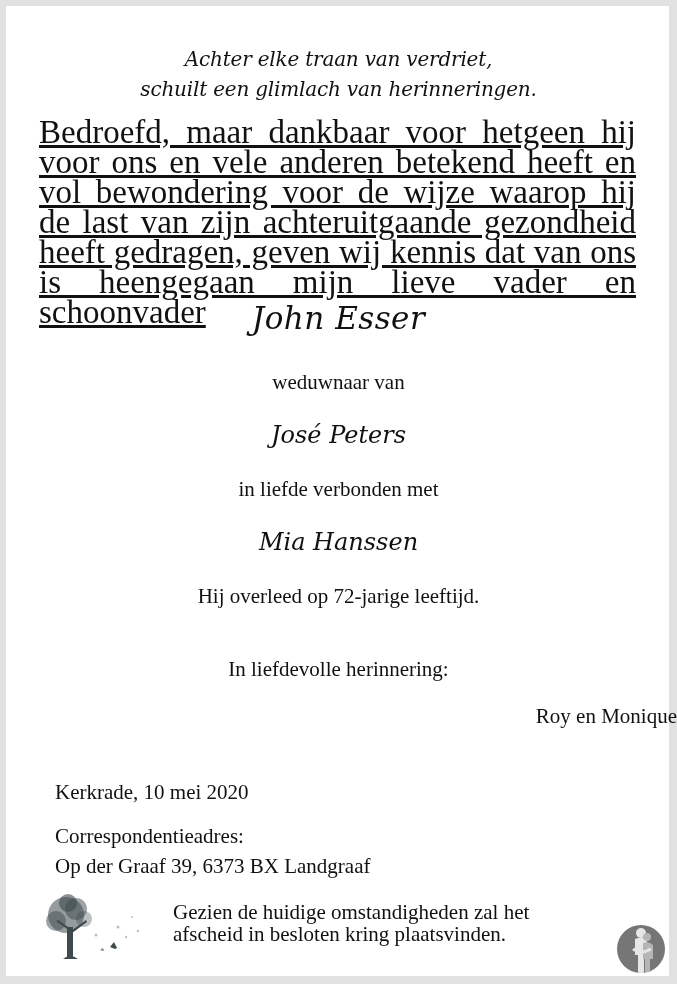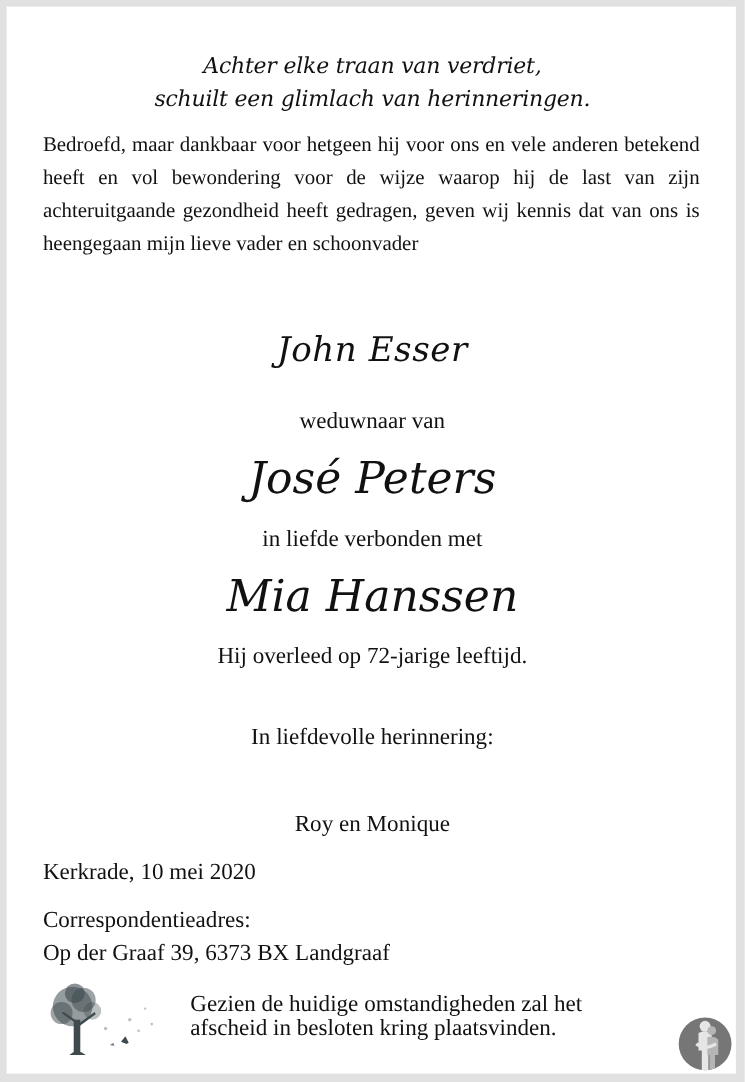--- a/index.html
+++ b/index.html
@@ -15,33 +15,33 @@
   }
   .abs { position: absolute; }
   .center { left: 0; width: 677px; text-align: center; }
   .motto {
     font-family: "DejaVu Serif", serif; font-style: italic;
     font-size: 20px; line-height: 30px; letter-spacing: -0.2px;
   }
   .para {
     left: 39px; width: 597px; top: 117px;
     font-family: "Liberation Serif", serif;
-    font-size: 19px; line-height: 30px;
-    text-align: justify; text-align-last: left;
+    font-size: 33px; line-height: 30px;
+    text-align: justify; text-align-last: left; text-decoration: underline;
   }
   .name-big {
     font-family: "DejaVu Serif", serif; font-style: italic;
     font-size: 31px; line-height: 56px; letter-spacing: 0.5px;
   }
   .name-mid {
     font-family: "DejaVu Serif", serif; font-style: italic;
-    font-size: 40px; line-height: 40px;
+    font-size: 24px; line-height: 40px;
   }
   .plain { font-family: "Liberation Serif", serif; font-size: 21px; line-height: 28px; }
-  .left { left: 39px; }
+  .left { left: 55px; }
   .tree { left: 38px; top: 887px; width: 110px; height: 80px; }
   .logo {
     left: 617px; top: 925px; width: 48px; height: 48px;
     border-radius: 50%; background: #767676; overflow: hidden;
   }
 </style>
 </head>
 <body>
 
 <div class="card"></div>
@@ -55,21 +55,21 @@
 
 <div class="abs center plain" style="top:368px;">weduwnaar van</div>
 <div class="abs center name-mid" style="top:415px;">José Peters</div>
 
 <div class="abs center plain" style="top:475px;">in liefde verbonden met</div>
 <div class="abs center name-mid" style="top:522px;">Mia Hanssen</div>
 
 <div class="abs center plain" style="top:582px;">Hij overleed op 72-jarige leeftijd.</div>
 
 <div class="abs center plain" style="top:655px;">In liefdevolle herinnering:</div>
-<div class="abs center plain" style="top:734px;">Roy en Monique</div>
+<div class="abs center plain" style="top:702px;text-align:right;">Roy en Monique</div>
 
 <div class="abs left plain" style="top:778px;">Kerkrade, 10 mei 2020</div>
 <div class="abs left plain" style="top:822px;">Correspondentieadres:</div>
 <div class="abs left plain" style="top:852px;">Op der Graaf 39, 6373 BX Landgraaf</div>
 
 <div class="abs tree">
   <svg width="110" height="80" viewBox="0 0 110 80">
     <g fill="#3e4a4e">
       <circle cx="28" cy="28" r="18" opacity="0.55"></circle>
       <circle cx="18" cy="34" r="10" opacity="0.5"></circle>

